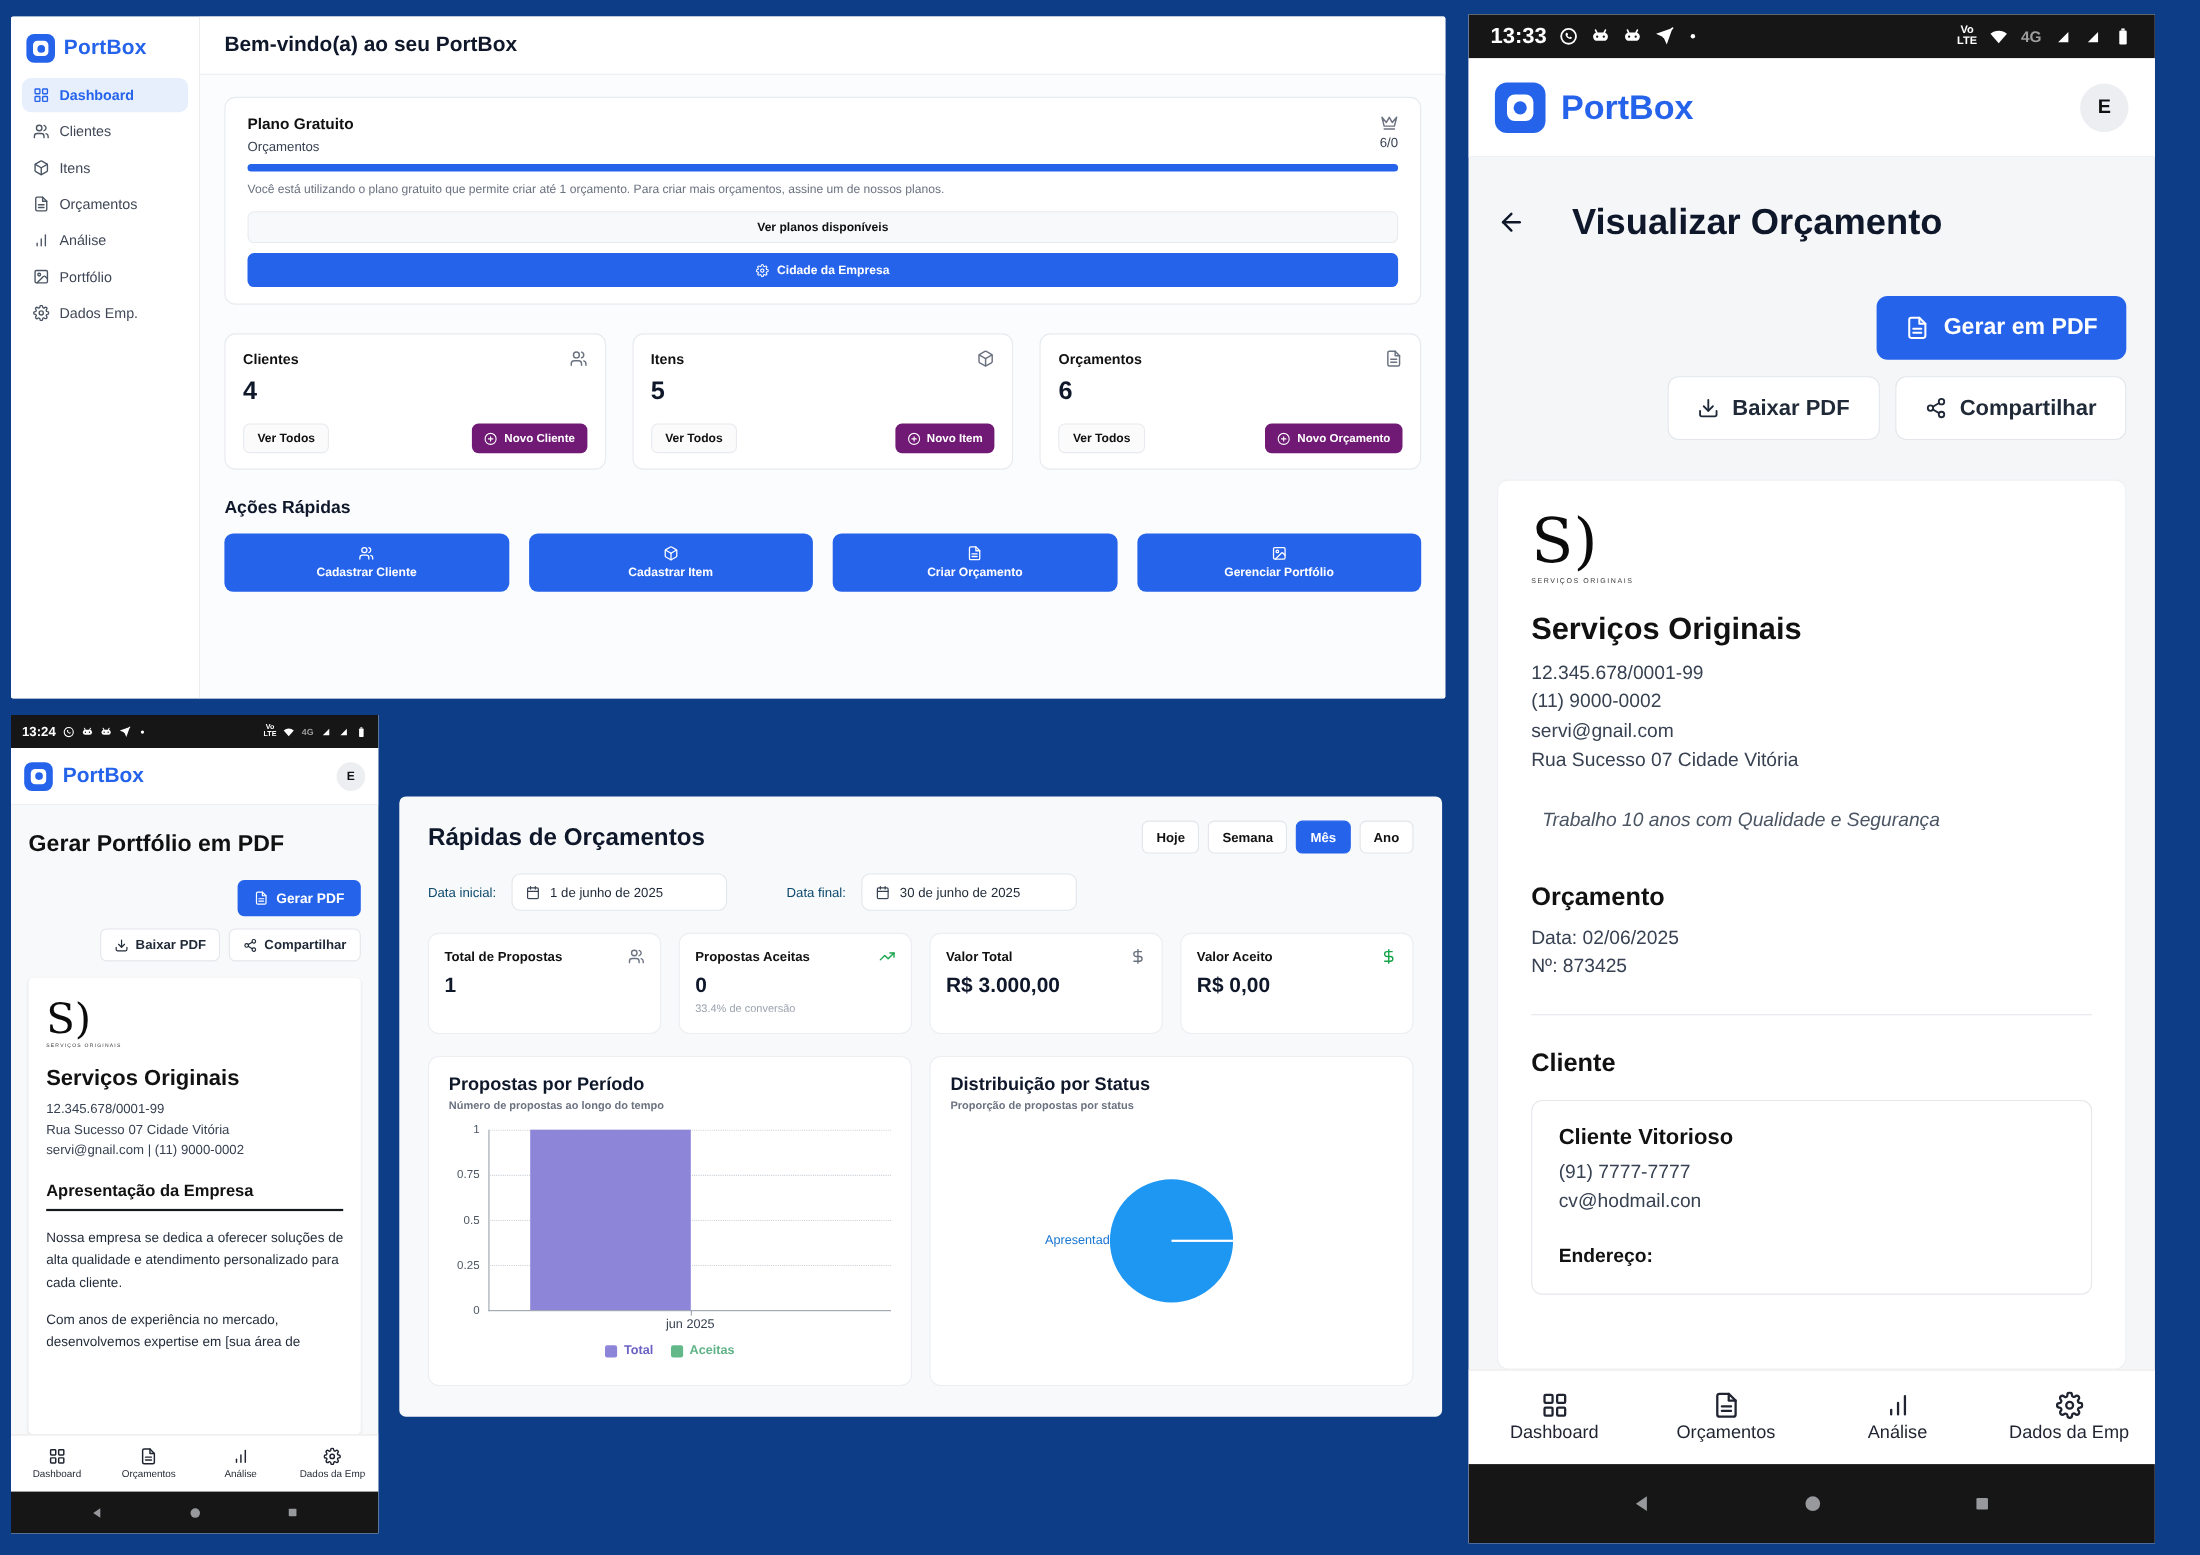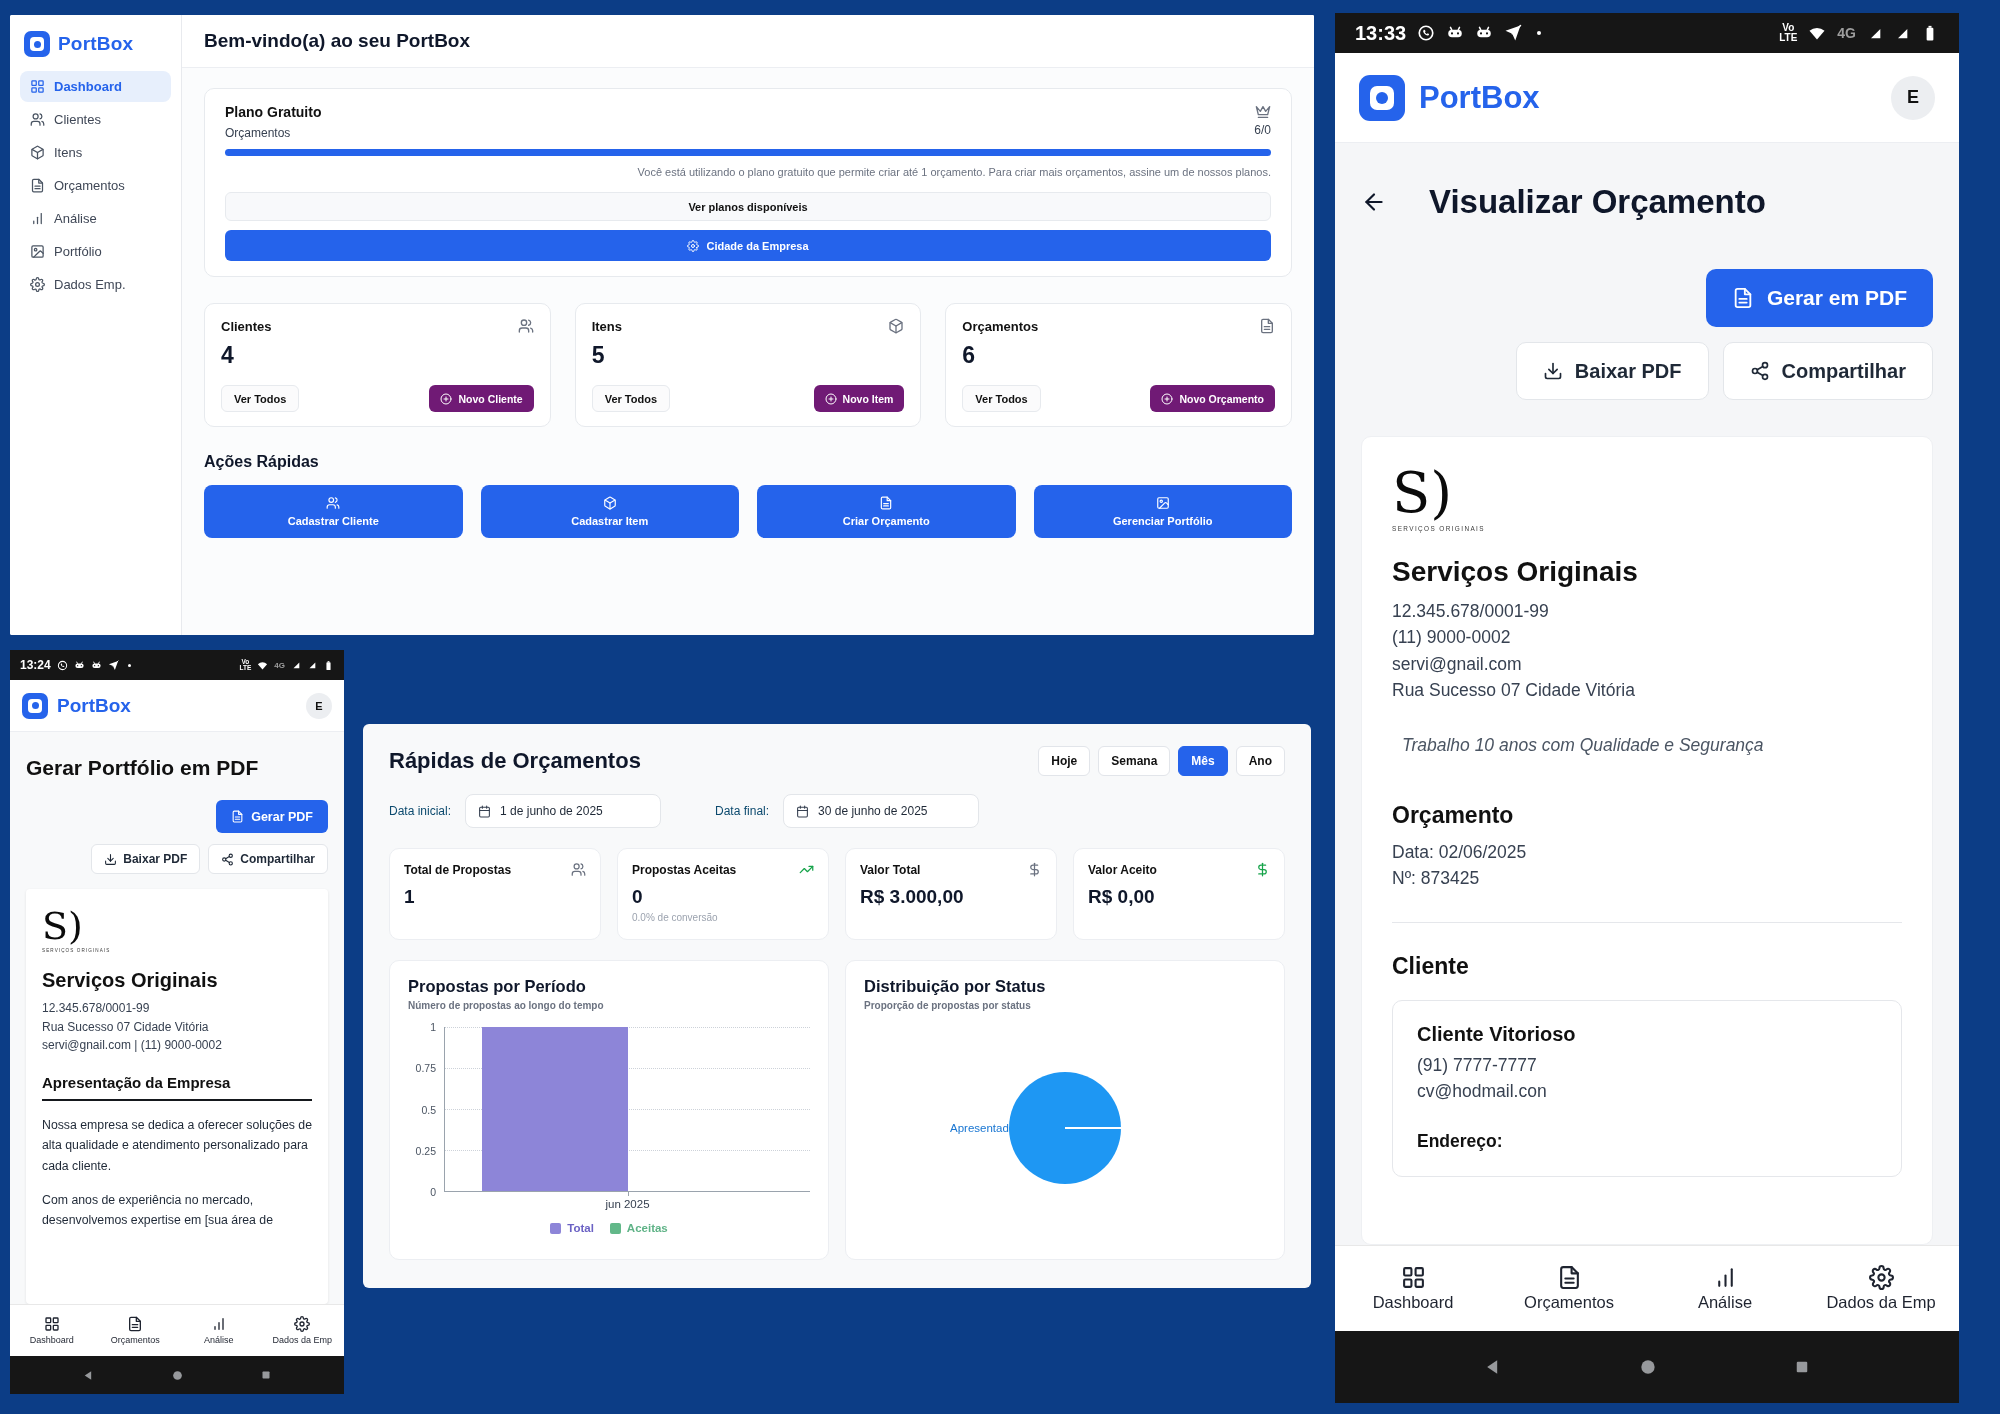--- a/index.html
+++ b/index.html
@@ -25,21 +25,21 @@
   .d-logo .brand{font-size:19px;font-weight:800;color:#2563eb;letter-spacing:.2px;}
   .d-item{display:flex;align-items:center;gap:9px;padding:8px 10px;border-radius:8px;font-size:13px;color:#3f4756;margin-bottom:2px;cursor:pointer;}
   .d-item .ic{color:#4b5563;}
   .d-item.active{background:#e7effc;color:#2563eb;font-weight:700;}
   .d-item.active .ic{color:#2563eb;}
   .d-main{flex:1;display:flex;flex-direction:column;background:#fbfcfd;min-width:0;}
   .d-head{background:#fff;border-bottom:1px solid #eceef2;padding:15px 22px;}
   .d-head h1{margin:0;font-size:19px;font-weight:800;color:#0f172a;}
   .d-content{padding:20px 22px;}
   .card{background:#fff;border:1px solid #e7eaee;border-radius:10px;}
-  .plan-card{padding:15px 20px;text-align:right;}
+  .plan-card{padding:15px 20px;}
   .row-between{display:flex;align-items:center;justify-content:space-between;}
   .plan-title{font-size:14px;font-weight:800;color:#111;}
   .plan-usage{font-size:12px;color:#374151;margin-top:6px;}
   .plan-usage-val{font-size:12px;color:#374151;}
   .muted-ic{color:#6b7280;}
   .progress{height:7px;border-radius:4px;background:#2563eb;margin:9px 0 10px;}
   .plan-desc{font-size:11px;color:#6b7280;margin:4px 0 14px;}
   .btn-plans{height:29px;border:1px solid #e7eaee;background:#f8f9fb;border-radius:6px;display:flex;align-items:center;justify-content:center;font-size:11px;font-weight:700;color:#111;cursor:pointer;}
   .btn-company{height:31px;background:#2563eb;border-radius:6px;display:flex;align-items:center;justify-content:center;gap:7px;color:#fff;font-size:11px;font-weight:700;margin-top:9px;cursor:pointer;}
   .stat-row{display:flex;gap:24px;margin-top:26px;}
@@ -494,21 +494,21 @@
         <div class="row-between">
           <span class="t">Propostas Aceitas</span>
           <span class="ic s15 green">
               <svg viewBox="0 0 24 24" fill="none" stroke="currentColor" stroke-width="2" stroke-linecap="round" stroke-linejoin="round">
                 <polyline points="22 7 13.5 15.5 8.5 10.5 2 17"></polyline>
                 <polyline points="16 7 22 7 22 13"></polyline>
               </svg>
             </span>
         </div>
         <div class="v">0</div>
-        <div class="n">0.0% de conversão</div>
+        <div class="n">33.4% de conversão</div>
       </div>
       <div class="an-card">
         <div class="row-between">
           <span class="t">Valor Total</span>
           <span class="ic s15 muted-ic">
               <svg viewBox="0 0 24 24" fill="none" stroke="currentColor" stroke-width="2" stroke-linecap="round" stroke-linejoin="round">
                 <line x1="12" y1="2" x2="12" y2="22"></line>
                 <path d="M17 5H9.5a3.5 3.5 0 0 0 0 7h5a3.5 3.5 0 0 1 0 7H6"></path>
               </svg>
             </span>

